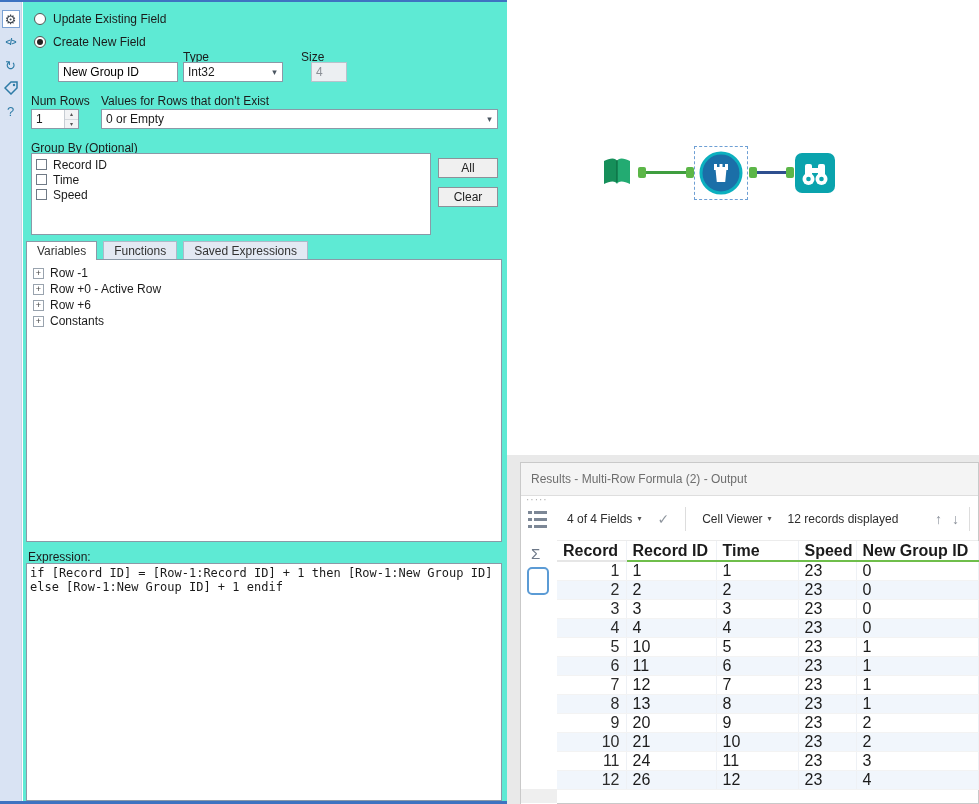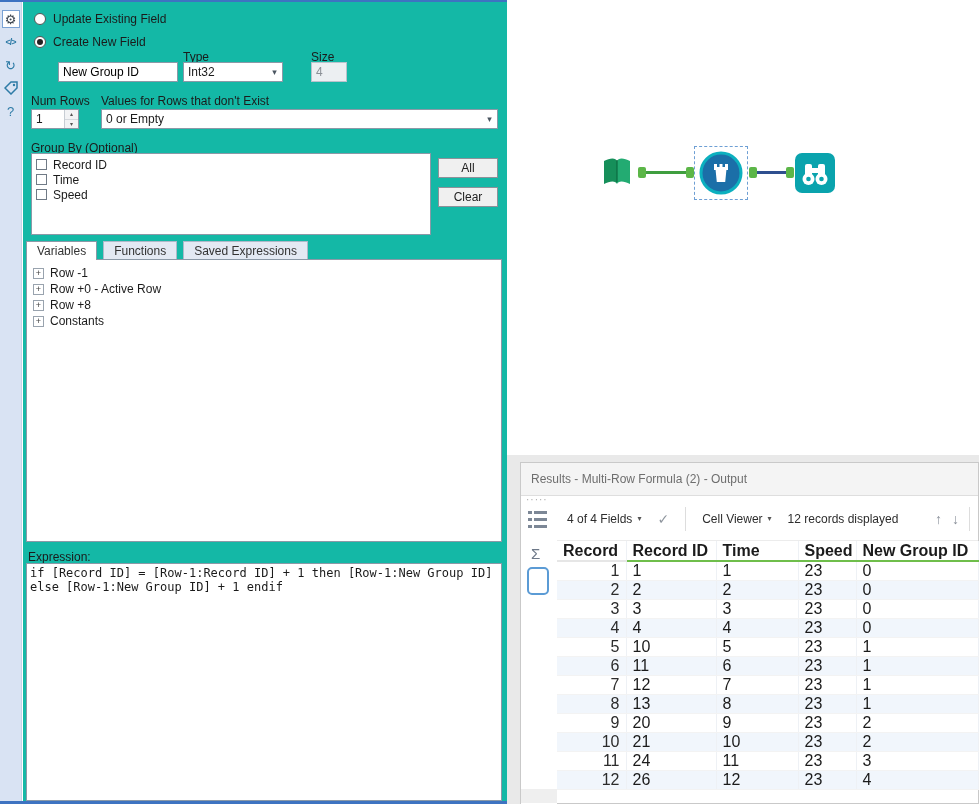--- a/index.html
+++ b/index.html
@@ -11,32 +11,32 @@
   .frame-right{position:absolute;left:504px;top:0;width:3px;height:804px;background:#3e73c1}
   .frame-bottom{position:absolute;left:0;top:801px;width:507px;height:3px;background:#3e73c1}
 
   
   .iconbar{position:absolute;left:0;top:2px;width:22px;height:799px;background:#d9e3f3;border-right:1px solid #c6d3e8;display:flex;flex-direction:column;align-items:center;padding-top:8px;gap:5px}
   .icon-btn{width:18px;height:18px;display:flex;align-items:center;justify-content:center;color:#2e7ba6;font-size:13px;cursor:pointer;flex:0 0 auto}
   .icon-btn.selected{background:#fff;border:1px solid #7aa2d4;color:#3d4650}
   .icon-btn.code{font-size:9px;font-weight:bold;letter-spacing:-1px}
 
   
-  .config{position:absolute;left:23px;top:2px;width:555px;height:799px;background:#14b8a6}
+  .config{position:absolute;left:23px;top:2px;width:555px;height:799px;background:#5eead4}
   .radio-row{position:absolute;left:11px;display:flex;align-items:center;gap:7px;height:14px;cursor:pointer}
   .radio{width:12px;height:12px;border:1px solid #555;border-radius:50%;background:#fff;position:relative;flex:0 0 auto}
   .radio.checked::after{content:"";position:absolute;left:2px;top:2px;width:6px;height:6px;border-radius:50%;background:#222}
   .txt{position:absolute;border:1px solid #8b99a7;background:#fff;height:20px;font:12px "Liberation Sans",sans-serif;padding:0 4px;line-height:18px}
   .field-name{left:35px;top:60px;width:120px}
   .small-lbl{position:absolute;color:#1b1b1b;white-space:nowrap}
   .type-lbl{left:160px;top:48px}
   .combo{position:absolute;border:1px solid #8b99a7;background:#fff;height:20px;display:flex;align-items:center;padding-left:4px;cursor:pointer}
   .combo .chev{margin-left:auto;width:15px;text-align:center;color:#4a5560;font-size:9px}
   .type-combo{left:160px;top:60px;width:100px}
-  .size-lbl{left:288px;top:48px}
+  .size-lbl{left:278px;top:48px}
   .size-box{left:288px;top:60px;width:36px;background:#eceff2;color:#8a8f96;border-color:#b9c2cc}
   .numrows-lbl{left:8px;top:92px}
   .noexist-lbl{left:78px;top:92px}
   .spinner{position:absolute;left:8px;top:107px;width:48px;height:20px;border:1px solid #8b99a7;background:#fff;display:flex}
   .spin-val{flex:1;padding-left:4px;line-height:18px}
   .spin-btns{width:14px;display:flex;flex-direction:column;border-left:1px solid #c7cdd4}
   .spin-up,.spin-down{flex:1;font-size:6px;line-height:8px;text-align:center;background:#f2f3f5;color:#555;cursor:pointer}
   .spin-up{border-bottom:1px solid #d4d8dd}
   .values-combo{left:78px;top:107px;width:397px}
   .groupby-lbl{left:8px;top:139px}
@@ -184,21 +184,21 @@
       <div class="tree-item">
         <span class="expand">+</span>
         <span>Row -1</span>
       </div>
       <div class="tree-item">
         <span class="expand">+</span>
         <span>Row +0 - Active Row</span>
       </div>
       <div class="tree-item">
         <span class="expand">+</span>
-        <span>Row +8</span>
+        <span>Row +6</span>
       </div>
       <div class="tree-item">
         <span class="expand">+</span>
         <span>Constants</span>
       </div>
     </div>
 
     <div class="small-lbl expr-lbl">Expression:</div>
     <div class="exprbox">if [Record ID] = [Row-1:Record ID] + 1 then [Row-1:New Group ID]
 else [Row-1:New Group ID] + 1 endif</div>

